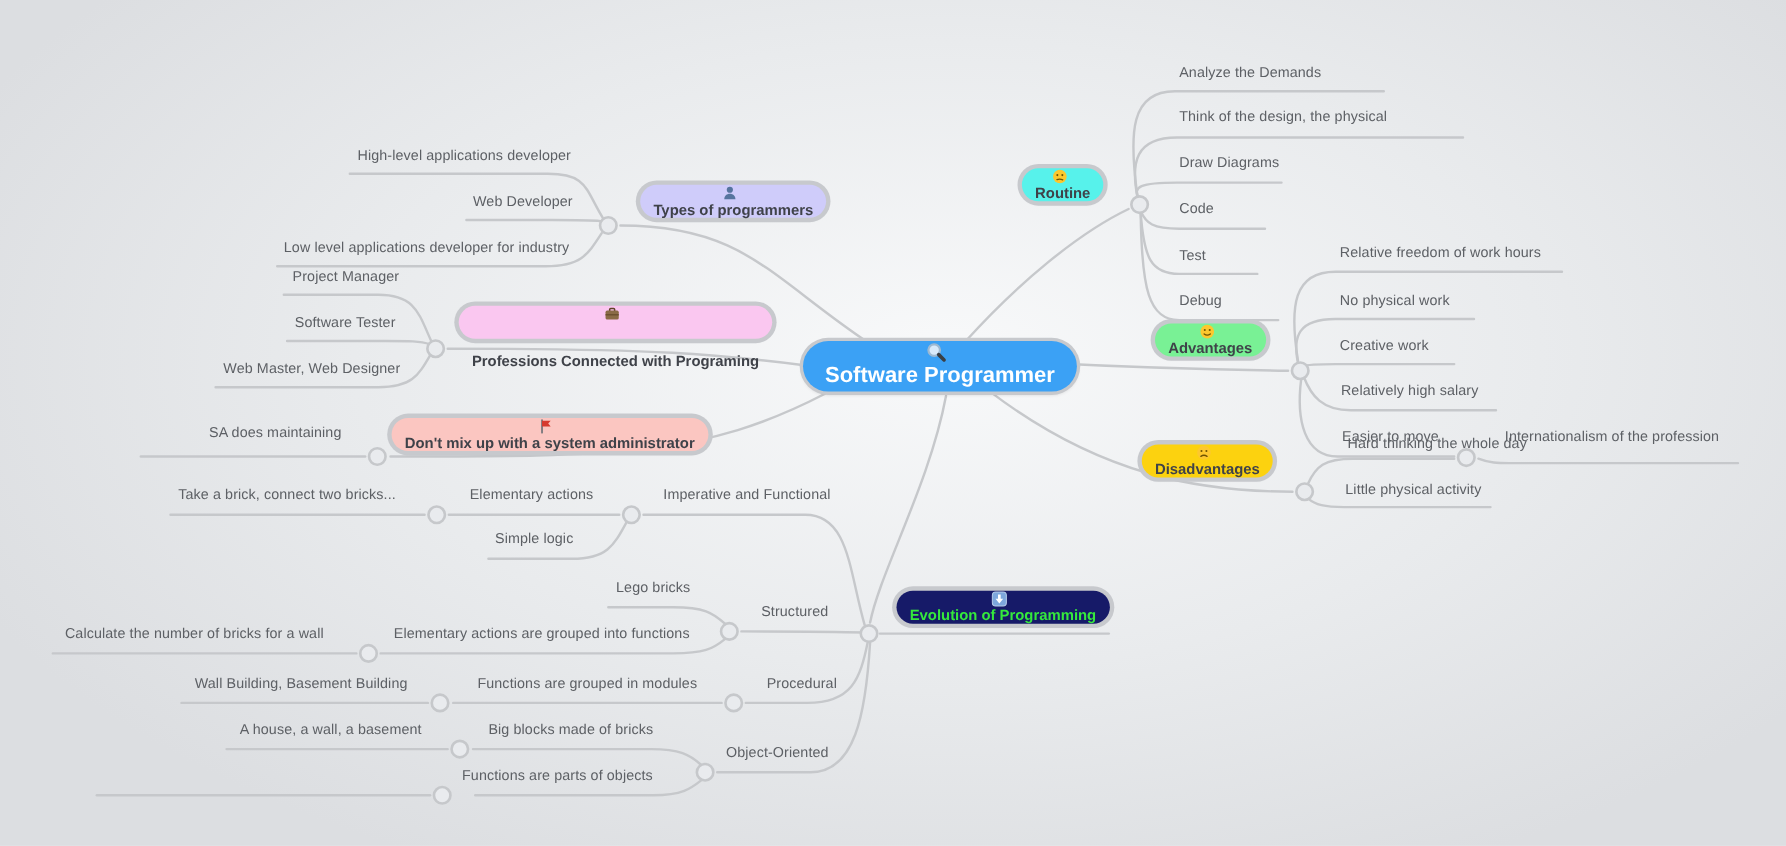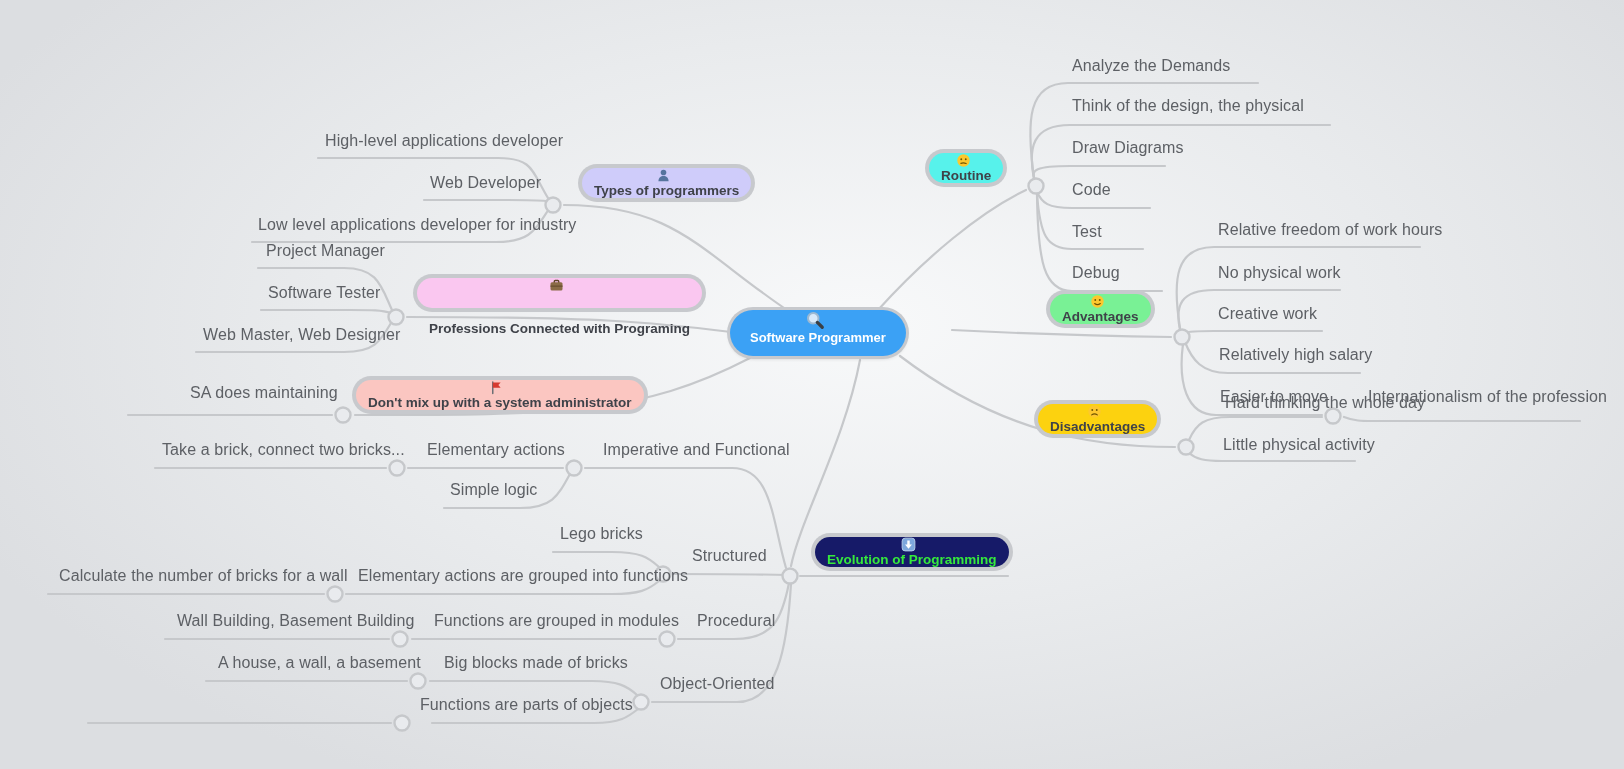--- a/index.html
+++ b/index.html
@@ -8,35 +8,35 @@
     width:1624px;height:769px;
     overflow:hidden;
     font-family:"Liberation Sans", sans-serif;
     background:radial-gradient(ellipse 980px 520px at 53% 42%, #f8f9fa 0%, #e9ebed 55%, #dcdee1 100%);
   }
   svg.wires{position:absolute;left:0;top:0;z-index:1;}
   svg.wires path{fill:none;stroke:var(--edge,#c6c8cb);stroke-width:2.2;stroke-linecap:round;}
   svg.wires circle{fill:var(--jfill,#e9ebee);stroke:var(--edge,#c6c8cb);stroke-width:2.4;}
   .leaf{
     position:absolute;z-index:2;
-    font-size:16px;line-height:20px;color:#5d6065;
+    font-size:13px;line-height:20px;color:#5d6065;
     white-space:nowrap;letter-spacing:.1px;
   }
   .pill{
     position:absolute;z-index:3;
     display:flex;align-items:center;
     height:30px;padding:0 12px;border-radius:17px;
     box-shadow:0 0 0 4px #c7c9cd, 0 2px 3px rgba(0,0,0,.18);
     font-size:13.5px;font-weight:bold;color:#3f4249;white-space:nowrap;flex-direction:column;
   }
   .pill .ic{display:inline-flex;margin-right:6px;}
   .pill .ic svg{width:15px;height:15px;}
   #pill-center{
     height:46px;padding:0 20px;border-radius:25px;
-    font-size:13px;color:#fff;
+    font-size:20px;color:#fff;
     box-shadow:0 0 0 3px #c7c9cd, 0 2px 4px rgba(0,0,0,.22);
   }
   #pill-center .ic svg{width:20px;height:20px;}
 </style>
 </head>
 <body>
 
 <div id="canvas" style="--edge: #c6c8cb; --jfill: #e9ebee;">
 
   <svg class="wires" width="1624" height="769">

